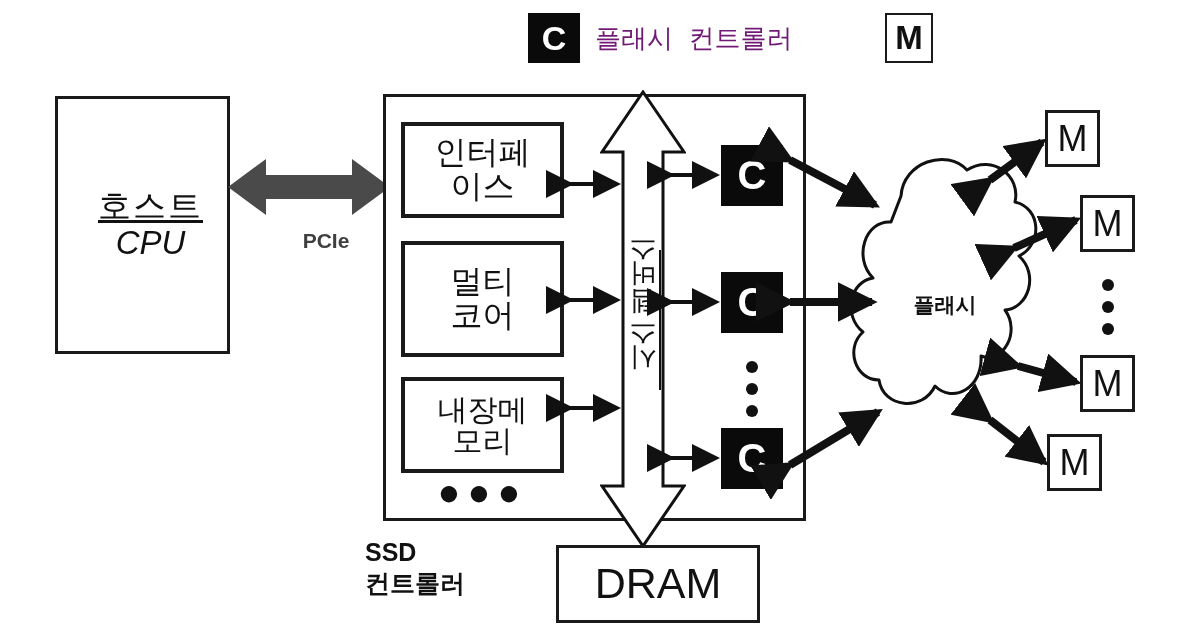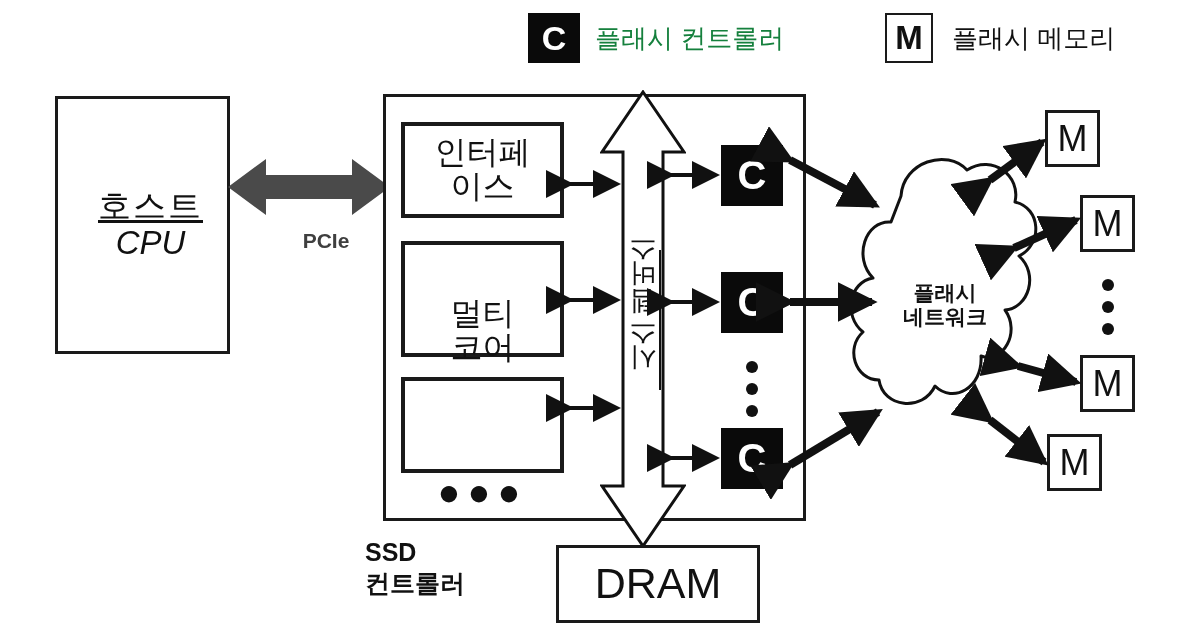--- a/index.html
+++ b/index.html
@@ -29,21 +29,21 @@
 
   
   #ssd-box{left:383px;top:94px;width:423px;height:427px;border-width:3px;}
   #ssd-caption{left:355px;top:528px;width:180px;height:80px;flex-direction:column;
                align-items:flex-start;font-size:25px;font-weight:bold;color:#111;line-height:1.25;padding-left:10px;}
 
   
   #if-box{left:401px;top:122px;width:163px;height:96px;border-width:4px;}
   #if-text{left:401px;top:122px;width:163px;height:96px;font-size:32px;flex-direction:column;}
   #mc-box{left:401px;top:241px;width:163px;height:116px;border-width:4px;}
-  #mc-text{left:401px;top:241px;width:163px;height:116px;font-size:32px;flex-direction:column;margin-top:32px;}
+  #mc-text{left:401px;top:241px;width:163px;height:116px;font-size:32px;flex-direction:column;}
   #em-box{left:401px;top:377px;width:163px;height:96px;border-width:4px;}
   #em-text{left:401px;top:377px;width:163px;height:96px;font-size:30px;flex-direction:column;}
   .under{text-underline-offset:2px;}
 
   #ssd-dots{left:430px;top:478px;width:105px;height:30px;font-size:38px;font-weight:900;letter-spacing:7px;}
 
   
   #bus{position:absolute;left:600px;top:90px;width:86px;height:458px;}
   #bus-text{position:absolute;left:601px;top:225px;width:84px;height:190px;
             display:flex;align-items:center;justify-content:center;}
@@ -74,21 +74,21 @@
   #m2{left:1080px;top:195px;width:55px;height:57px;}
   #m3{left:1080px;top:355px;width:55px;height:57px;}
   #m4{left:1047px;top:434px;width:55px;height:57px;}
   #m-dots{position:absolute;left:1094px;top:278px;width:28px;height:58px;}
 
   
   #legend{position:absolute;left:520px;top:8px;width:680px;height:58px;}
   #lg-c{position:absolute;left:8px;top:5px;width:52px;height:50px;background:#0a0a0a;color:#fff;
         display:flex;align-items:center;justify-content:center;font-size:34px;font-weight:bold;}
   #lg-c-label{position:absolute;left:75px;top:10px;height:40px;display:flex;align-items:center;
-              font-size:26px;color:#15803d;white-space:nowrap;}
+              font-size:26px;color:#701a75;white-space:nowrap;font-family:Liberation Mono, monospace;}
   #lg-m{position:absolute;left:365px;top:5px;width:48px;height:50px;background:#fff;color:#111;
         border:2px solid #1a1a1a;box-sizing:border-box;
         display:flex;align-items:center;justify-content:center;font-size:33px;font-weight:bold;}
   #lg-m-label{position:absolute;left:432px;top:10px;height:40px;display:flex;align-items:center;
               font-size:26px;color:#111;white-space:nowrap;}
 
   
   #dram-box{left:556px;top:545px;width:204px;height:78px;border-width:3px;}
   #dram-text{left:556px;top:545px;width:204px;height:78px;font-size:43px;}
 
@@ -97,21 +97,20 @@
 </style>
 </head>
 <body>
 
 <div id="stage">
 
   <div id="legend">
     <div id="lg-c">C</div>
     <div id="lg-c-label">플래시 컨트롤러</div>
     <div id="lg-m">M</div>
-    <div id="lg-m-label">플래시 메모리</div>
   </div>
 
   <div class="box" id="host-box"></div>
   <div class="lbl" id="host-text">
     <div class="ko">호스트</div>
     <div class="en">CPU</div>
   </div>
 
   <svg id="pcie-arrow" viewBox="0 0 162 62">
     <polygon points="0,31 38,3 38,19 124,19 124,3 162,31 124,59 124,43 38,43 38,59" fill="#4a4a4a"></polygon>
@@ -126,20 +125,24 @@
     <div class="under">이스</div>
   </div>
 
   <div class="box" id="mc-box"></div>
   <div class="lbl" id="mc-text">
     <div>멀티</div>
     <div class="under">코어</div>
   </div>
 
   <div class="box" id="em-box"></div>
+  <div class="lbl" id="em-text">
+    <div>내장메</div>
+    <div class="under">모리</div>
+  </div>
 
   <div class="lbl" id="ssd-dots">●●●</div>
 
   <svg id="bus" viewBox="0 0 86 458">
     <polygon points="43,2 84,62 63,62 63,396 84,396 43,456 2,396 23,396 23,62 2,62" fill="#ffffff" stroke="#111111" stroke-width="3" stroke-linejoin="miter"></polygon>
   </svg>
   <div id="bus-text">
     <span>시스템버스</span>
   </div>
 
@@ -154,21 +157,20 @@
 
   <svg id="cloud" viewBox="0 0 200 352">
     <path d="M58 56 C60 22 104 8 124 30 C150 14 178 36 172 62
              C198 68 200 104 176 116 C196 134 186 168 162 170
              C178 192 160 224 138 216 C140 248 110 264 92 246
              C80 272 40 268 36 240 C12 240 2 208 20 192
              C0 176 6 142 30 138 C10 118 22 80 48 82 Z" fill="#ffffff" stroke="#111111" stroke-width="3" stroke-linejoin="round"></path>
   </svg>
   <div class="lbl" id="cloud-text">
     <div>플래시</div>
-    <div>네트워크</div>
   </div>
 
   <div class="mbox" id="m1">M</div>
   <div class="mbox" id="m2">M</div>
   <div class="mbox" id="m3">M</div>
   <div class="mbox" id="m4">M</div>
   <svg id="m-dots" class="dot3" viewBox="0 0 28 58">
     <circle cx="14" cy="7" r="6" fill="#111"></circle>
     <circle cx="14" cy="29" r="6" fill="#111"></circle>
     <circle cx="14" cy="51" r="6" fill="#111"></circle>

